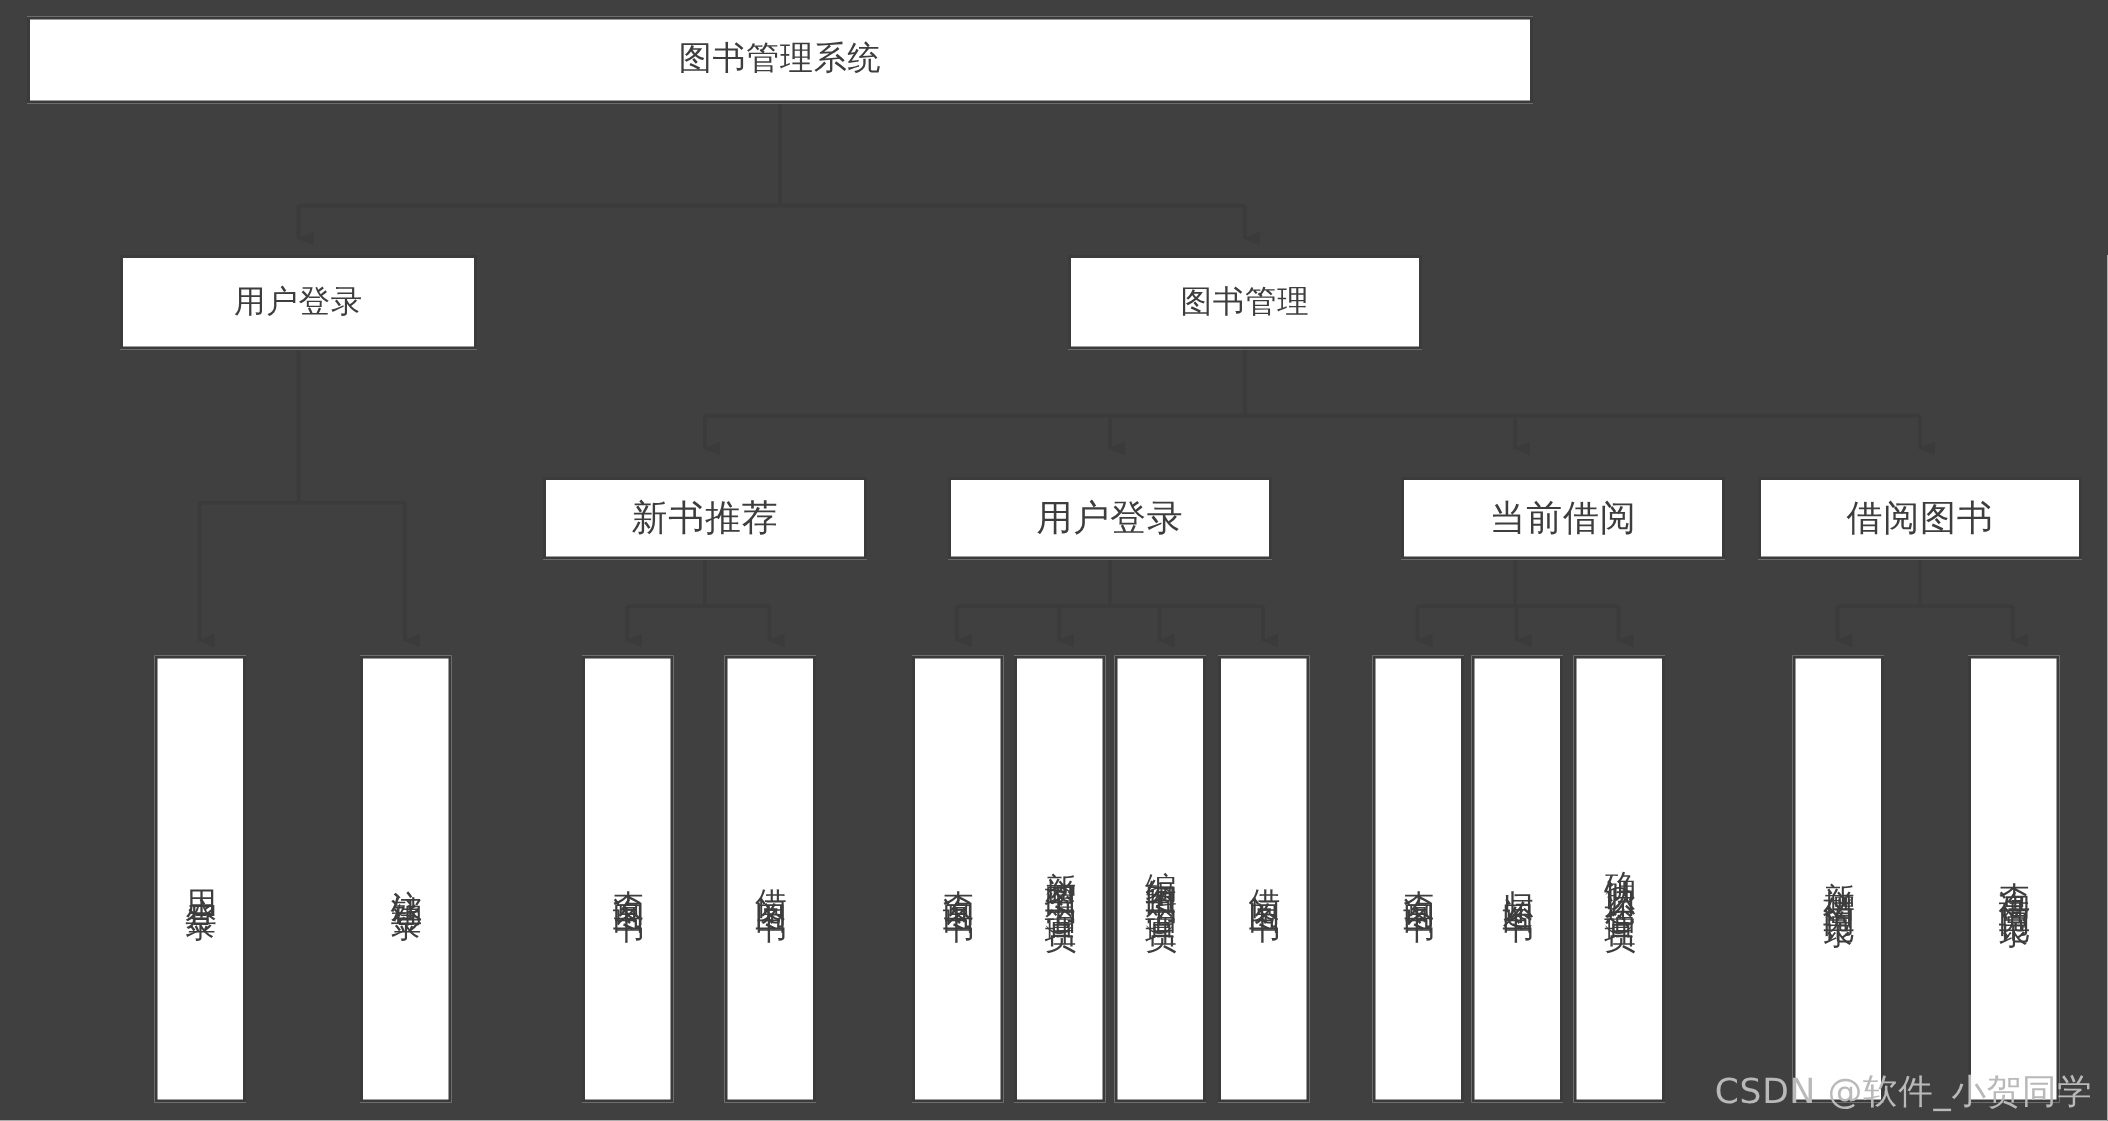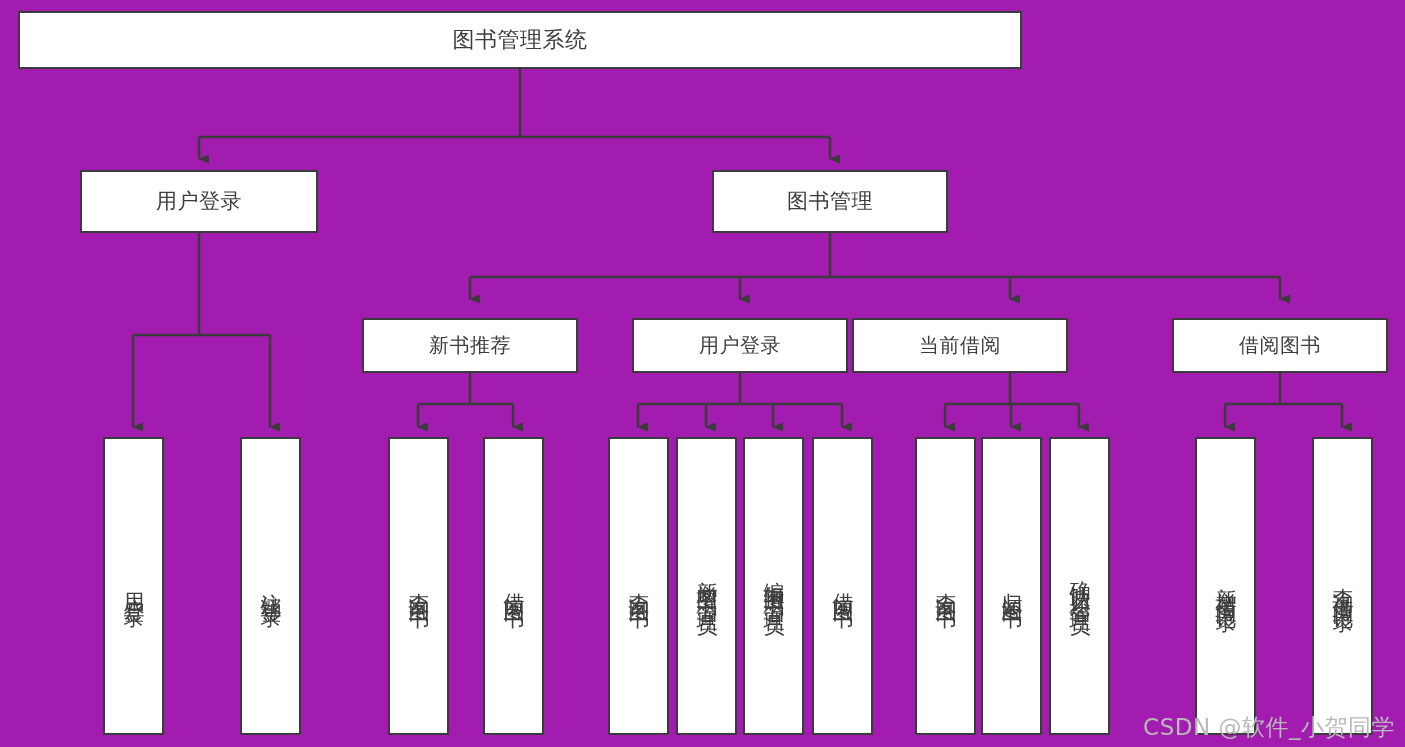--- a/index.html
+++ b/index.html
@@ -8,21 +8,21 @@
     padding: 0;
     background: #ffffff;
   }
   body {
     font-family: "DejaVu Sans", "Liberation Sans", sans-serif;
   }
   #diagram-canvas {
     position: relative;
     width: 1405px;
     height: 747px;
-    background: #a21caf;
+    background: #404040;
     overflow: hidden;
   }
   #connector-layer {
     position: absolute;
     left: 0;
     top: 0;
     width: 1405px;
     height: 747px;
   }
   .node {
@@ -38,21 +38,21 @@
   .node-label {
     color: #3d3d3d;
     font-size: 21px;
     line-height: 1.15;
     letter-spacing: 0.5px;
     white-space: nowrap;
     text-align: center;
   }
   .node.root .node-label { font-size: 22px; }
   .node.level1 .node-label { font-size: 21px; }
-  .node.level2 .node-label { font-size: 20px; }
+  .node.level2 .node-label { font-size: 24px; }
 
   .node.leaf {
     align-items: center;
     justify-content: center;
     padding: 6px 0;
   }
   .node.leaf .node-label {
     writing-mode: vertical-rl;
     text-orientation: upright;
     font-size: 21px;
@@ -138,21 +138,21 @@
   <div class="node level1" style="left:712px; top:170px; width:236px; height:63px;">
     <span class="node-label">图书管理</span>
   </div>
 
   <div class="node level2" style="left:362px; top:318px; width:216px; height:55px;">
     <span class="node-label">新书推荐</span>
   </div>
   <div class="node level2" style="left:632px; top:318px; width:216px; height:55px;">
     <span class="node-label">用户登录</span>
   </div>
-  <div class="node level2" style="left:852px; top:318px; width:216px; height:55px;">
+  <div class="node level2" style="left:934px; top:318px; width:216px; height:55px;">
     <span class="node-label">当前借阅</span>
   </div>
   <div class="node level2" style="left:1172px; top:318px; width:216px; height:55px;">
     <span class="node-label">借阅图书</span>
   </div>
 
   <div class="node leaf" style="left:103px; top:437px; width:61px; height:298px;">
     <span class="node-label">用户登录</span>
   </div>
   <div class="node leaf" style="left:240px; top:437px; width:61px; height:298px;">

